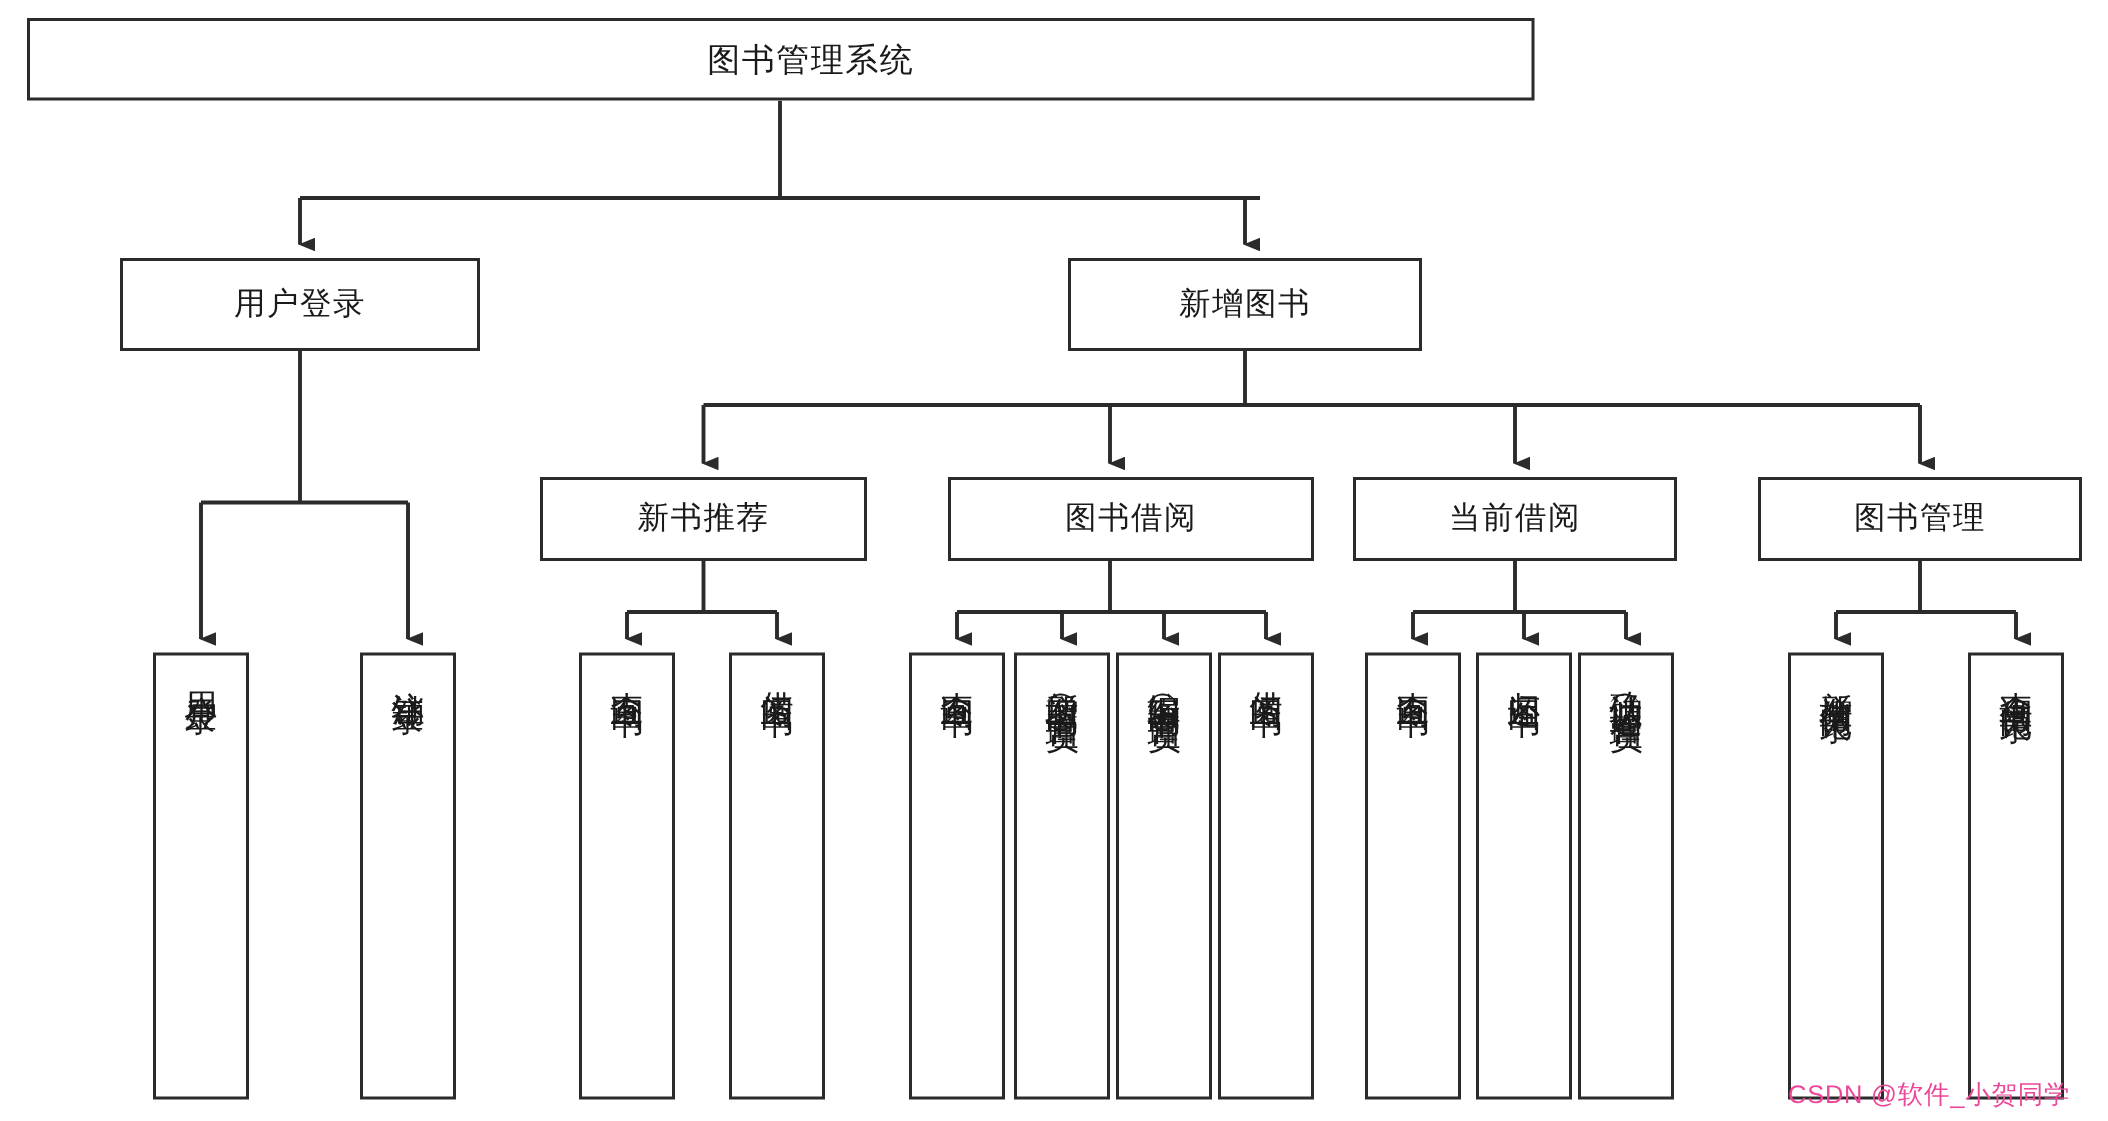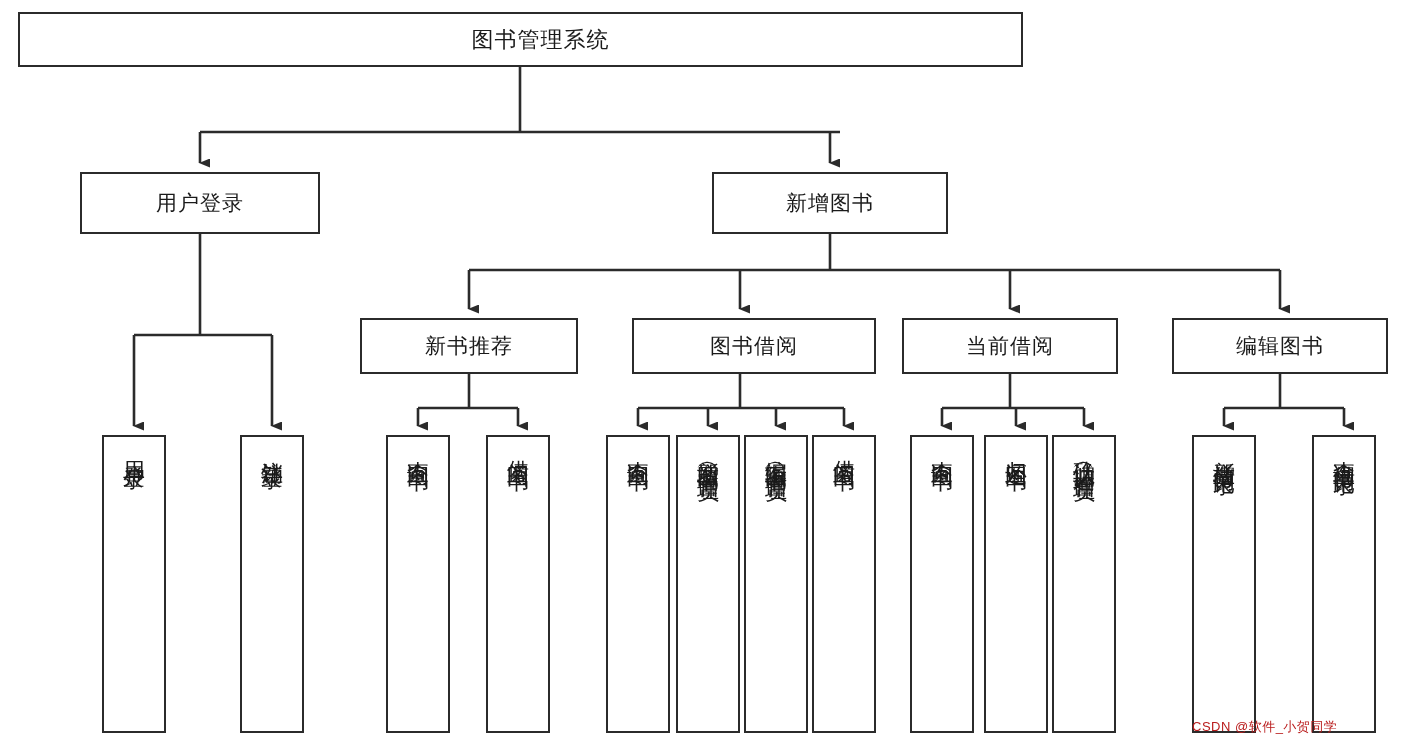--- a/index.html
+++ b/index.html
@@ -57,22 +57,22 @@
   .node.vertical .node-label {
     writing-mode: vertical-rl;
     text-orientation: upright;
     font-size: 22px;
     letter-spacing: 3px;
     line-height: 1;
     white-space: nowrap;
   }
   .watermark {
     position: absolute;
-    font-size: 13px;
-    color: #b91c1c;
+    font-size: 17px;
+    color: #ec4899;
     letter-spacing: 0.5px;
     white-space: nowrap;
   }
 </style>
 </head>
 <body>
 
 <div id="canvas">
 
   <svg class="connectors" viewBox="0 0 1405 747" xmlns="http://www.w3.org/2000/svg">
@@ -139,21 +139,21 @@
   <div class="node horizontal" style="left:360px; top:318px; width:218px; height:56px;">
     <span class="node-label">新书推荐</span>
   </div>
   <div class="node horizontal" style="left:632px; top:318px; width:244px; height:56px;">
     <span class="node-label">图书借阅</span>
   </div>
   <div class="node horizontal" style="left:902px; top:318px; width:216px; height:56px;">
     <span class="node-label">当前借阅</span>
   </div>
   <div class="node horizontal" style="left:1172px; top:318px; width:216px; height:56px;">
-    <span class="node-label">编辑图书</span>
+    <span class="node-label">图书管理</span>
   </div>
 
   <div class="node vertical" style="left:102px; top:435px; width:64px; height:298px;">
     <span class="node-label">用户登录</span>
   </div>
   <div class="node vertical" style="left:240px; top:435px; width:64px; height:298px;">
     <span class="node-label">注销登录</span>
   </div>
 
   <div class="node vertical" style="left:386px; top:435px; width:64px; height:298px;">

